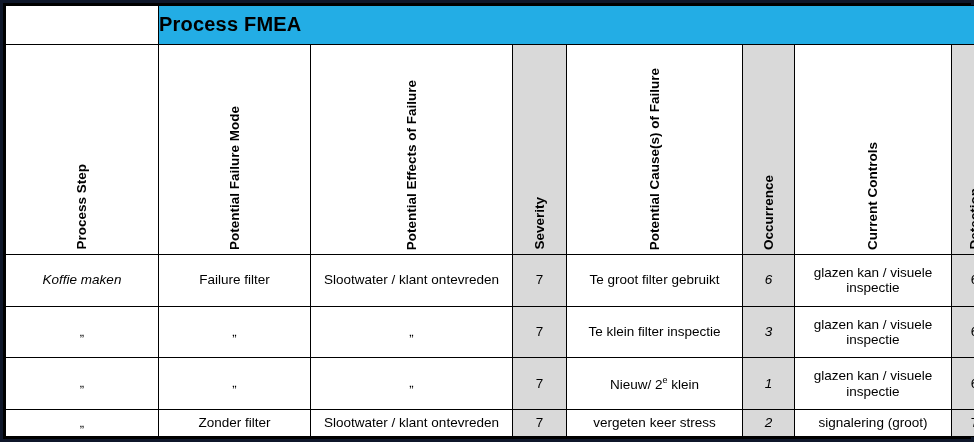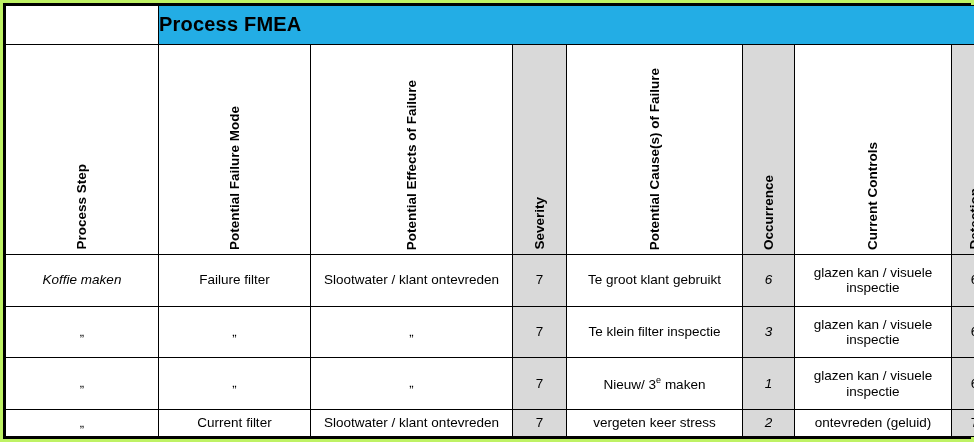--- a/index.html
+++ b/index.html
@@ -8,21 +8,21 @@
     background: #ffffff;
   }
   body {
     font-family: "Liberation Sans", sans-serif;
   }
   #page {
     width: 974px;
     height: 442px;
     position: relative;
     box-sizing: border-box;
-    background: #bef264;
+    background: #0f172a;
     overflow: hidden;
   }
   .outer-frame {
     position: absolute;
     left: 3px;
     top: 3px;
     width: 968px;
     height: 436px;
     border: 2px solid #000000;
     box-sizing: border-box;
@@ -129,21 +129,21 @@
           <td class="hdr hdr-white"><span class="vtext">Current Controls</span></td>
           <td class="hdr hdr-gray"><span class="vtext">Detection</span></td>
 
         </tr>
 
         <tr>
           <td class="cell italic">Koffie maken</td>
           <td class="cell">Failure filter</td>
           <td class="cell">Slootwater / klant ontevreden</td>
           <td class="cell gray">7</td>
-          <td class="cell">Te groot klant gebruikt</td>
+          <td class="cell">Te groot filter gebruikt</td>
           <td class="cell gray italic">6</td>
           <td class="cell">glazen kan / visuele inspectie</td>
           <td class="cell gray">6</td>
 
         </tr>
 
         <tr>
           <td class="cell ditto">„</td>
           <td class="cell ditto">„</td>
           <td class="cell ditto">„</td>
@@ -153,34 +153,34 @@
           <td class="cell">glazen kan / visuele inspectie</td>
           <td class="cell gray">6</td>
 
         </tr>
 
         <tr>
           <td class="cell ditto">„</td>
           <td class="cell ditto">„</td>
           <td class="cell ditto">„</td>
           <td class="cell gray">7</td>
-          <td class="cell"><span>Nieuw/ 3</span><span class="sup">e</span><span> maken</span></td>
+          <td class="cell"><span>Nieuw/ 2</span><span class="sup">e</span><span> klein</span></td>
           <td class="cell gray italic">1</td>
           <td class="cell">glazen kan / visuele inspectie</td>
           <td class="cell gray">6</td>
 
         </tr>
 
         <tr>
           <td class="cell ditto">„</td>
-          <td class="cell">Current filter</td>
+          <td class="cell">Zonder filter</td>
           <td class="cell">Slootwater / klant ontevreden</td>
           <td class="cell gray">7</td>
           <td class="cell">vergeten keer stress</td>
           <td class="cell gray italic">2</td>
-          <td class="cell">ontevreden (geluid)</td>
+          <td class="cell">signalering (groot)</td>
           <td class="cell gray">7</td>
 
         </tr>
       </tbody>
     </table>
   </div>
 </div>
 
 </body></html>

